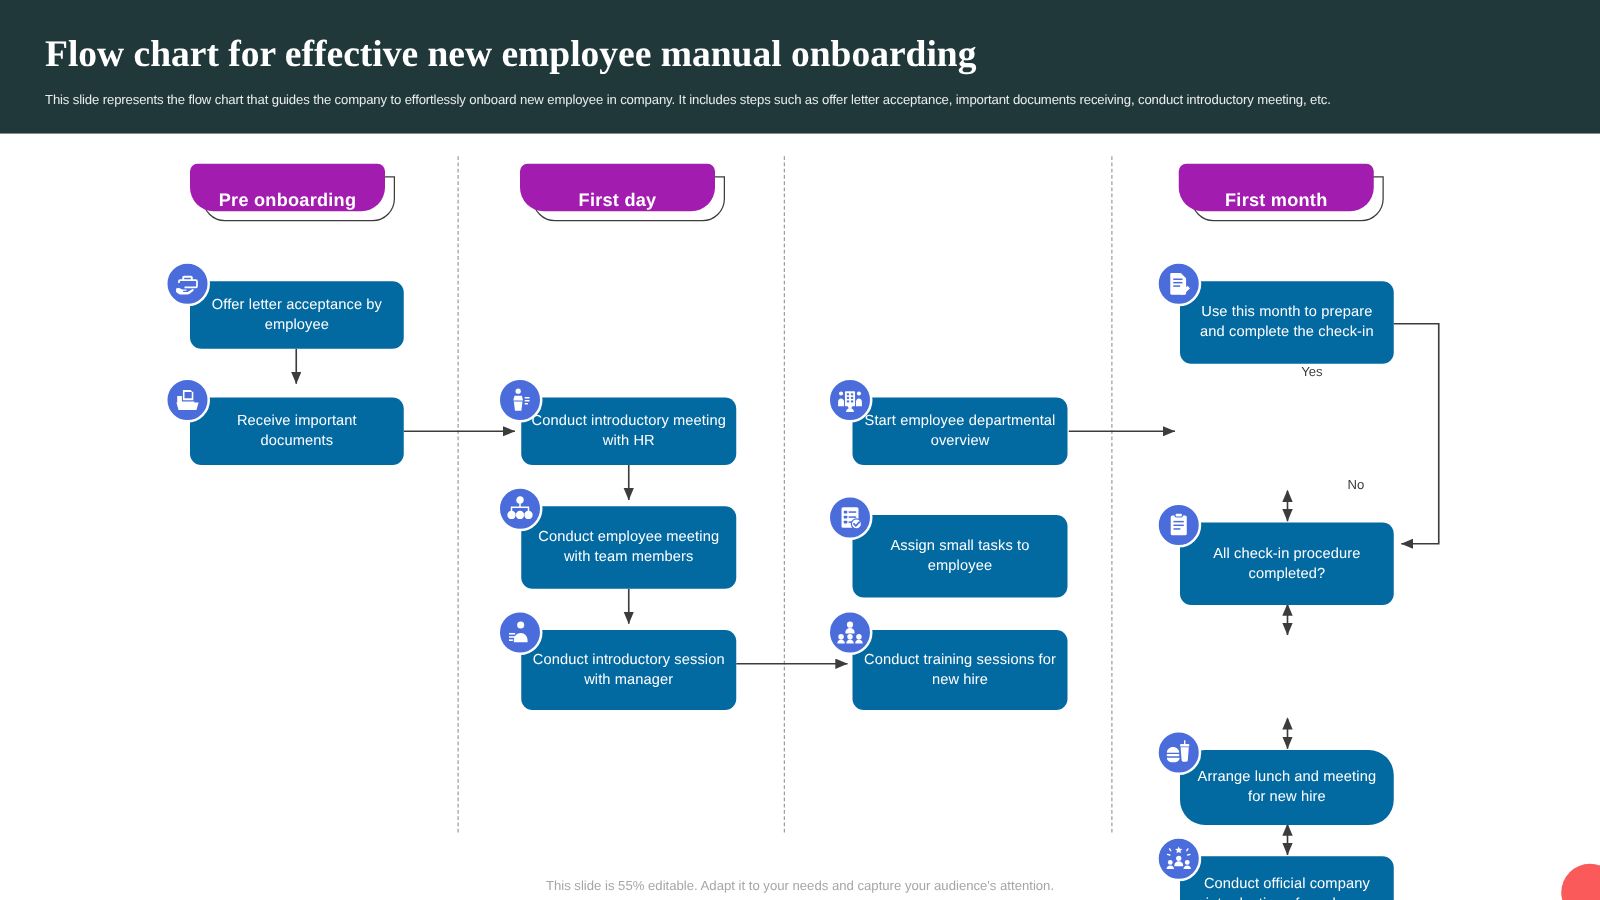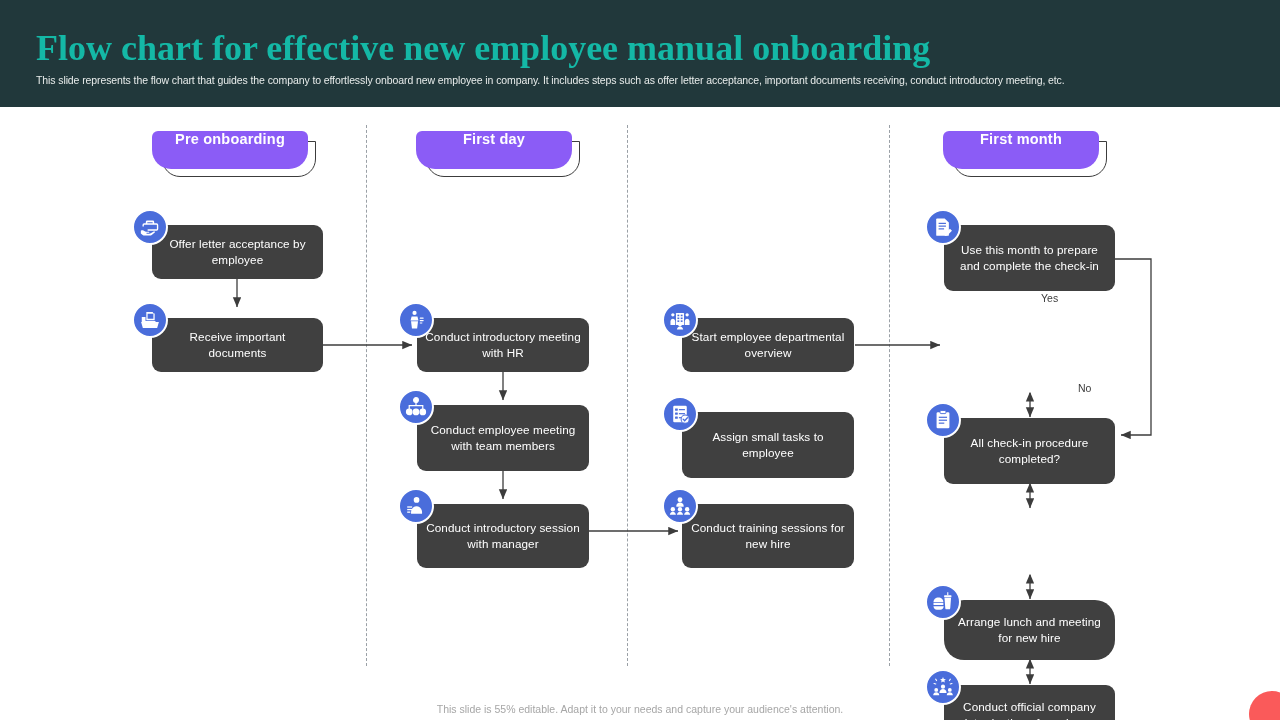--- a/index.html
+++ b/index.html
@@ -24,22 +24,22 @@
     height: 107px;
     background: #21383b;
     box-sizing: border-box;
   }
   .header-title {
     position: absolute;
     left: 36px;
     top: 27px;
     font-family: "Liberation Serif", serif;
     font-weight: bold;
-    font-size: 36px;
-    color: #14b8a6;
+    font-size: 30px;
+    color: #ffffff;
     letter-spacing: 0px;
     white-space: nowrap;
   }
   .header-sub {
     position: absolute;
     left: 36px;
     top: 74px;
     font-family: "Liberation Sans", sans-serif;
     font-size: 10.5px;
     color: #e8eceb;
@@ -81,43 +81,43 @@
     border-radius: 0 0 18px 18px;
     background: #ffffff;
     box-sizing: border-box;
   }
   .phase .pill {
     position: absolute;
     left: 0px;
     top: 0px;
     width: 156px;
     height: 38px;
-    background: #8b5cf6;
+    background: #a21caf;
     border-radius: 6px 6px 19px 19px;
     box-sizing: border-box;
     display: flex;
-    align-items: flex-start;
+    align-items: flex-end;
     justify-content: center;
   }
   .phase .pill-label {
     color: #ffffff;
     font-size: 14.5px;
     font-weight: bold;
     letter-spacing: 0.2px;
     white-space: nowrap;
   }
 
   
   .node {
     position: absolute;
   }
   .node-box {
     position: absolute;
     left: 0; top: 0;
-    background: #404040;
+    background: #0369a1;
     border-radius: 9px;
     box-sizing: border-box;
     display: flex;
     align-items: center;
     justify-content: center;
     text-align: center;
     padding: 16px 8px;
   }
   .node-label {
     color: #ffffff;

